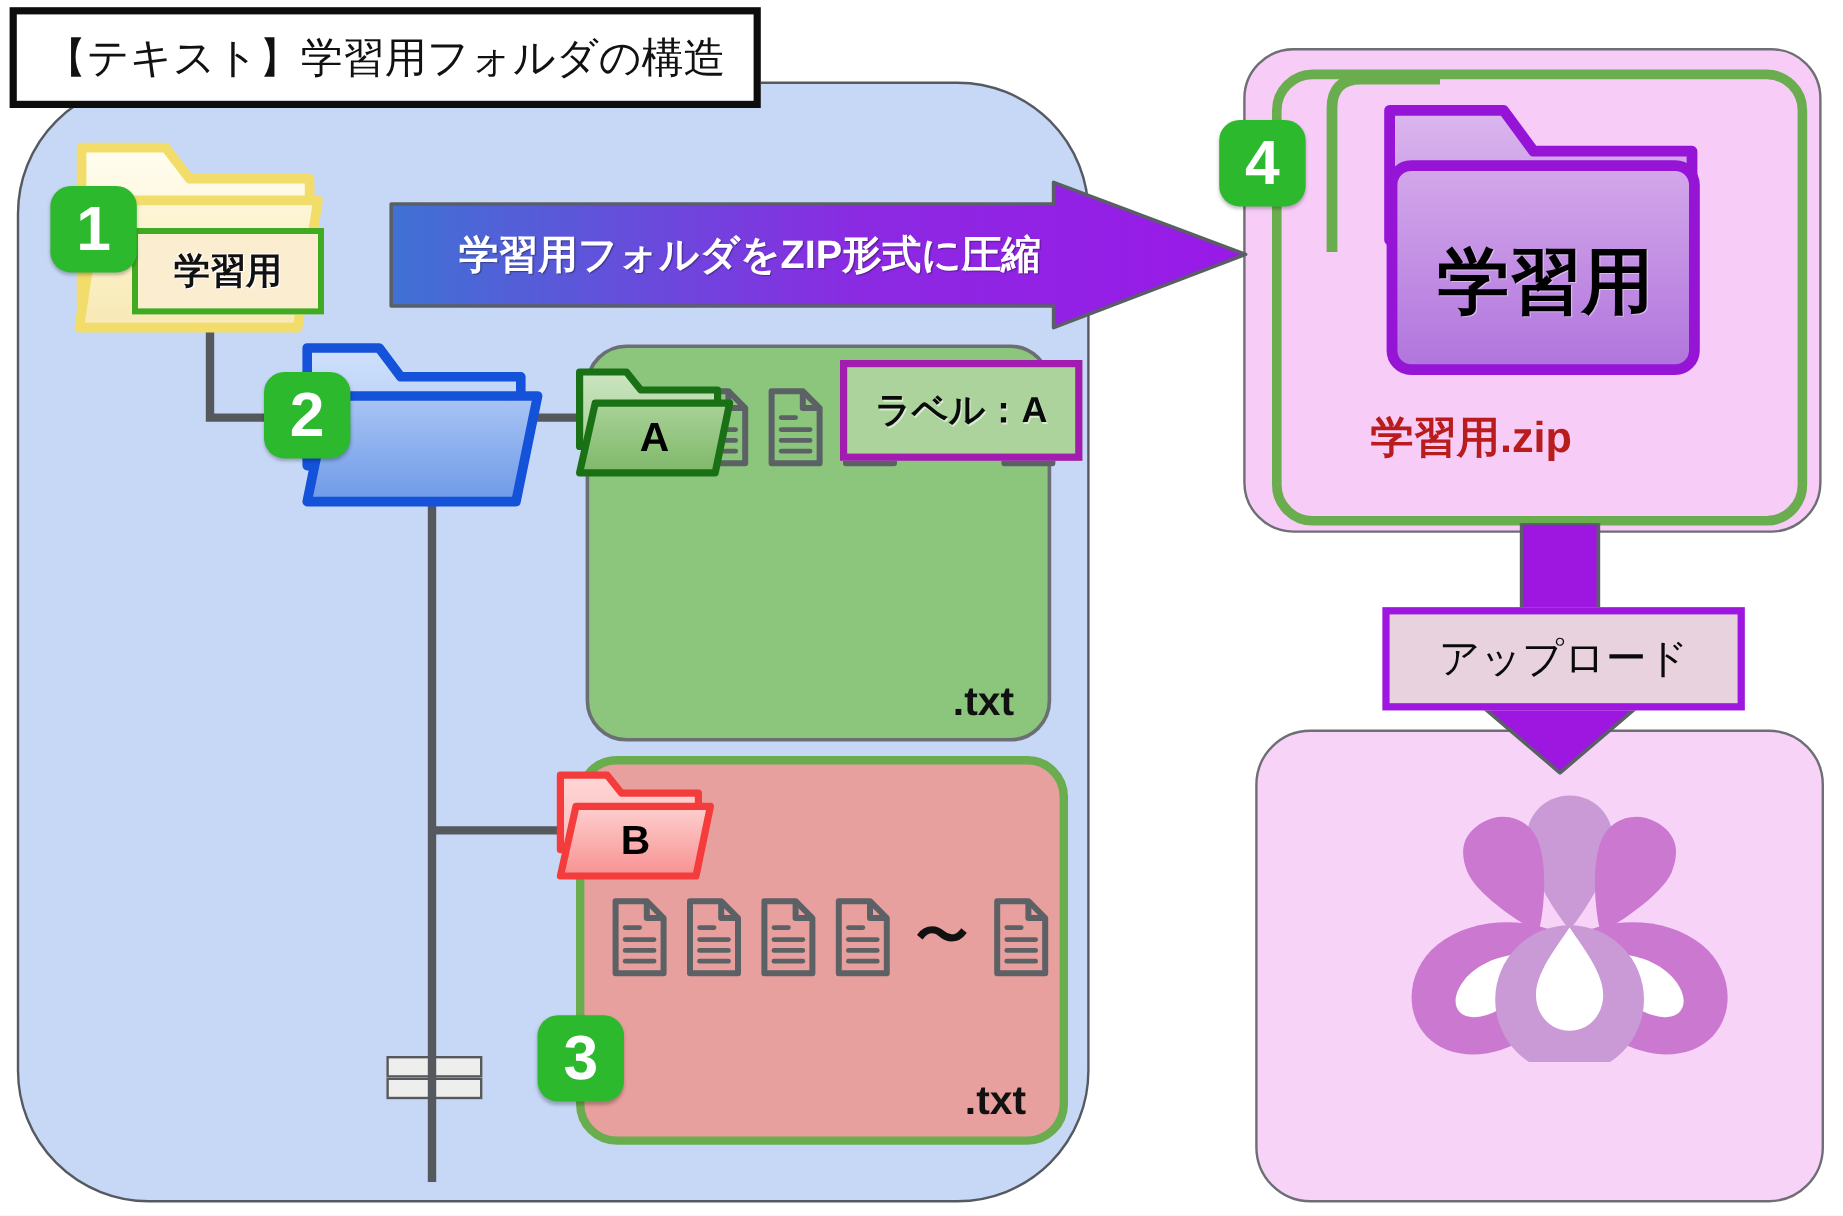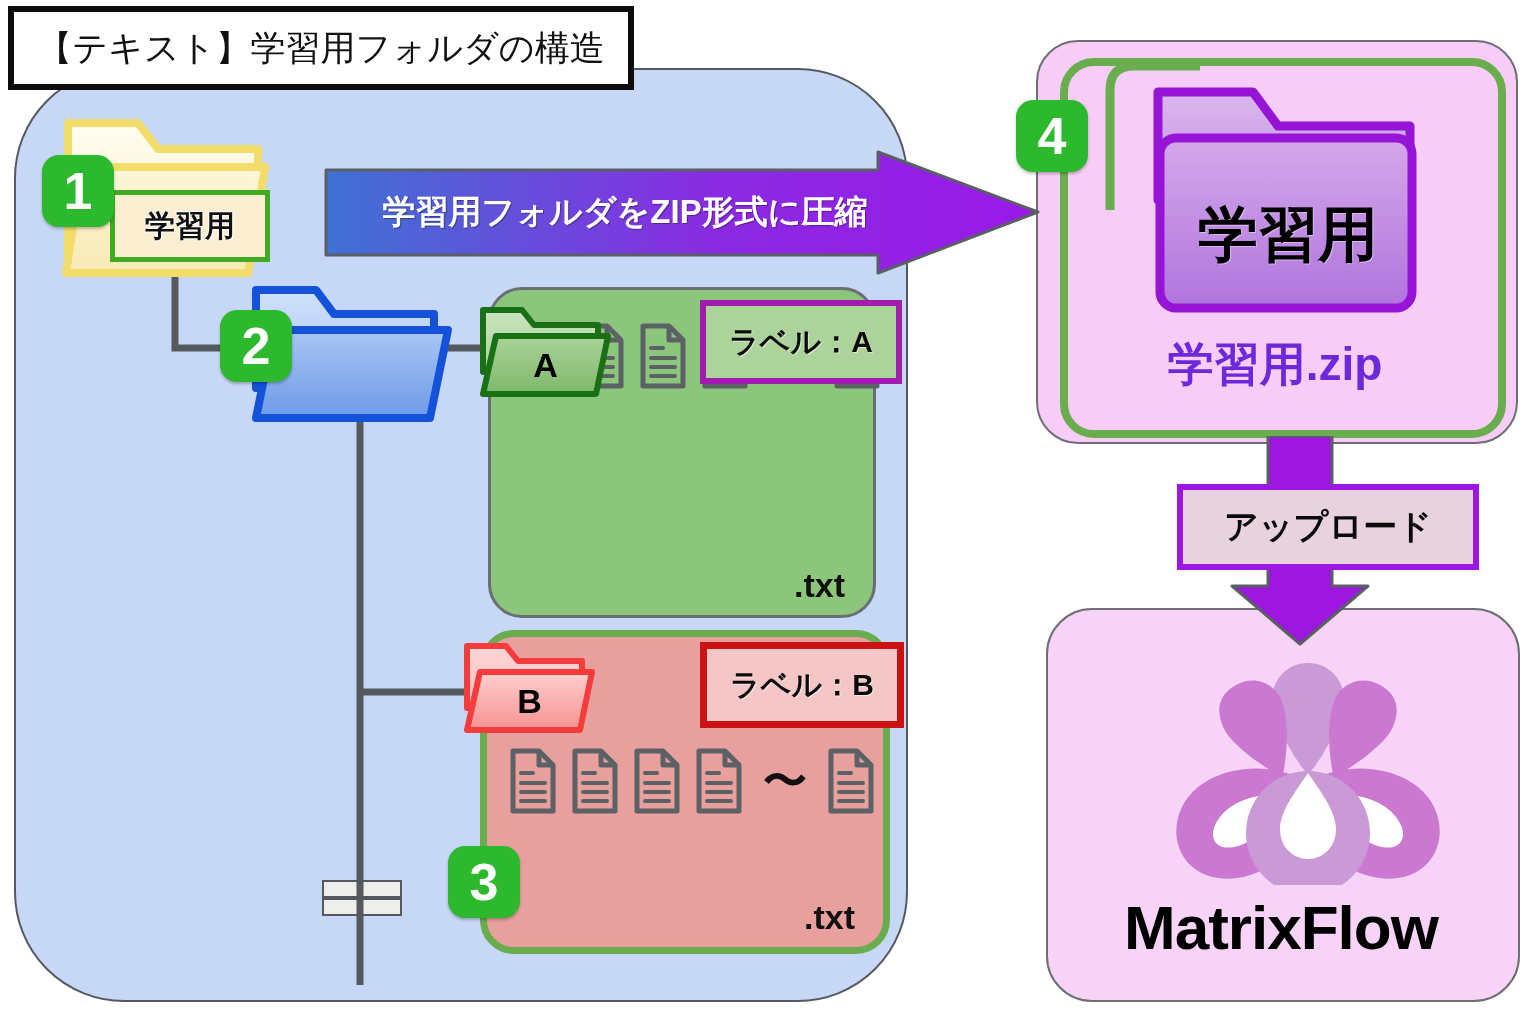--- a/index.html
+++ b/index.html
@@ -113,37 +113,37 @@
   
   #zip-panel{
     left:1036px; top:40px; width:478px; height:400px;
     background:#f7cdf7; border:2px solid #6d6f74; border-radius:42px;
   }
   #zip-green-ring{
     left:1060px; top:58px; width:430px; height:364px;
     border:8px solid #6aad4f; border-radius:34px; z-index:14;
   }
   #zip-filename{
-    left:1036px; top:330px; width:478px; height:70px;
-    display:flex;align-items:center;justify-content:center;
-    font-size:46px;font-weight:bold;color:#6d28d9;z-index:18;
+    left:987px; top:330px; width:478px; height:70px;
+    display:flex;align-items:center;justify-content:center;
+    font-size:36px;font-weight:bold;color:#b91c1c;z-index:18;
   }
 
   #done-chip{
     left:944px; top:4px; width:186px; height:62px;
     background:#ecd7dd; border:5px solid #9b0fd6;
     display:flex;align-items:center;justify-content:center;
     font-size:31px;font-weight:bold;color:#0a0a0a;z-index:32;
   }
 
   #upload-chip{
-    left:1152px; top:484px; width:290px; height:74px;
+    left:1152px; top:506px; width:290px; height:74px;
     background:#e8d2dd; border:6px solid #9d17e0;
     display:flex;align-items:center;justify-content:center;
-    font-size:34px;font-weight:bold;color:#0a0a0a;z-index:28;margin-left:25px;
+    font-size:34px;font-weight:normal;color:#0a0a0a;z-index:28;
   }
 
   #mf-panel{
     left:1046px; top:608px; width:470px; height:390px;
     background:#f8d3f8; border:2px solid #6d6f74; border-radius:46px;
   }
   #mf-name{
     left:1046px; top:890px; width:470px; height:74px;
     display:flex;align-items:center;justify-content:center;
     font-size:62px;font-weight:bold;color:#000;letter-spacing:-1px;z-index:12;
@@ -356,21 +356,20 @@
           <stop offset="0" stop-color="#ffcfcf"></stop>
             <stop offset="1" stop-color="#f79191"></stop>
         </linearGradient>
       </defs>
       <path d="M5,8 L44,8 L56,23 L120,23 L120,70 L5,70 Z" fill="url(#gr)" stroke="#f43c3c" stroke-width="6" stroke-linejoin="round"></path>
       <path d="M18,34 L130,34 L118,92 L5,92 Z" fill="url(#gr2)" stroke="#f43c3c" stroke-width="6" stroke-linejoin="round"></path>
     </svg>
     <div class="flabel" style="font-size:34px;color:#000;padding-top:26px;">B</div>
   </div>
 
-  <div class="abs label-chip" id="label-b">ラベル：B</div>
 
   <div class="abs step-badge" style="left:448px;top:846px;">3</div>
 
   <div class="abs" id="zip-arrow-wrap">
     <svg width="720" height="125" viewBox="0 0 720 125">
       <defs>
         <linearGradient id="gzip" x1="0" y1="0" x2="1" y2="0">
           <stop offset="0" stop-color="#3f72d4"></stop>
           <stop offset="0.55" stop-color="#8b2ae2"></stop>
           <stop offset="1" stop-color="#9a19e8"></stop>
@@ -432,15 +431,14 @@
     <path d="M150,128 C120,108 70,108 40,132 C8,158 12,206 48,220 C86,234 134,206 150,170 Z" fill="#cb78d0"></path>
     <path d="M128,142 C106,136 76,144 62,162 C48,180 56,196 76,192 C98,188 122,164 128,142 Z" fill="#ffffff"></path>
 
     <path d="M150,128 C180,108 230,108 260,132 C292,158 288,206 252,220 C214,234 166,206 150,170 Z" fill="#cb78d0"></path>
     <path d="M172,142 C194,136 224,144 238,162 C252,180 244,196 224,192 C202,188 178,164 172,142 Z" fill="#ffffff"></path>
 
     <circle cx="150" cy="178" r="62" fill="#c99ad6"></circle>
     <path d="M150,118 C162,136 178,156 178,174 C178,192 165,204 150,204 C135,204 122,192 122,174 C122,156 138,136 150,118 Z" fill="#ffffff"></path>
   </svg>
 
-  <div class="abs" id="mf-name">MatrixFlow</div>
 
 </div>
 
 </body></html>

